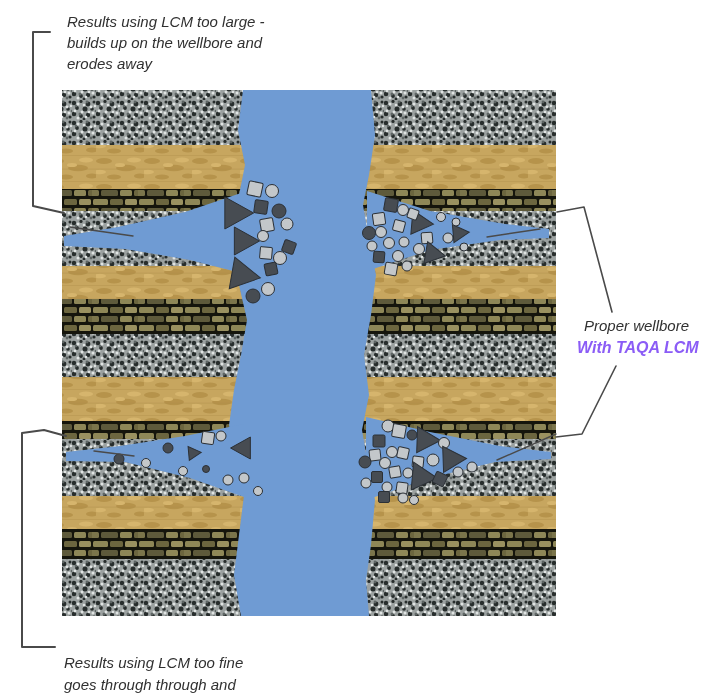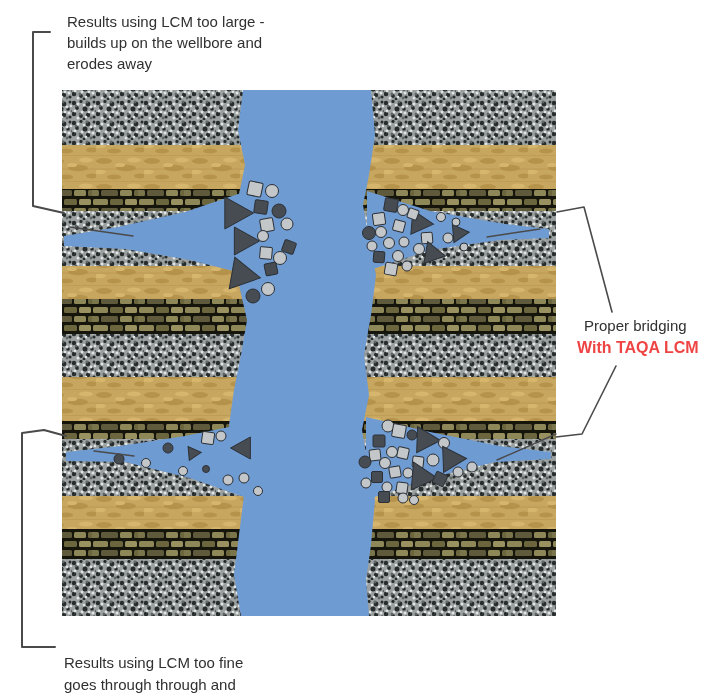--- a/index.html
+++ b/index.html
@@ -1,27 +1,27 @@
 <!DOCTYPE html>
 <html><head>
 <meta charset="utf-8">
 <style>
   html,body{margin:0;padding:0;}
   body{
     width:720px;height:698px;background:#ffffff;position:relative;overflow:hidden;
     font-family:"Liberation Sans", sans-serif;
   }
-  .stage{position:absolute;left:0;top:0;width:679px;height:698px;}
+  .stage{position:absolute;left:0;top:0;width:679px;height:698px;font-style:italic;}
   svg#scene{position:absolute;left:0;top:0;}
   .ann{position:absolute;color:#303030;font-size:15px;line-height:21px;letter-spacing:0;}
   .ann .l{white-space:nowrap;}
   #ann-too-large{left:67px;top:11px;}
   #ann-too-fine{left:64px;top:652px;line-height:22px;}
   #ann-proper{left:584px;top:315px;}
-  #ann-proper .l2{font-weight:bold;font-size:16px;color:#ef4444;margin-left:-7px;margin-top:1px;}
+  #ann-proper .l2{font-weight:bold;font-size:16px;color:#8b5cf6;margin-left:-7px;margin-top:1px;}
 </style>
 </head>
 <body>
 
 <div class="stage">
 
   <svg id="scene" width="720" height="698" viewBox="0 0 720 698">
     <defs>
       <pattern id="pat-gravel" patternUnits="userSpaceOnUse" width="24" height="20">
         <rect width="24" height="20" fill="#9ba1a0"></rect>
@@ -207,21 +207,21 @@
       <polyline points="94,451 134,456" fill="none" stroke="#4a4a4a" stroke-width="1.4" stroke-linecap="round" stroke-linejoin="round"></polyline>
     </svg>
 
   <div class="ann" id="ann-too-large">
     <div class="l">Results using LCM too large -</div>
     <div class="l">builds up on the wellbore and</div>
     <div class="l">erodes away</div>
   </div>
 
   <div class="ann" id="ann-proper">
-    <div class="l">Proper bridging</div>
+    <div class="l">Proper wellbore</div>
     <div class="l l2">With TAQA LCM</div>
   </div>
 
   <div class="ann" id="ann-too-fine">
     <div class="l">Results using LCM too fine</div>
     <div class="l">goes through through and</div>
   </div>
 
 </div>
 

